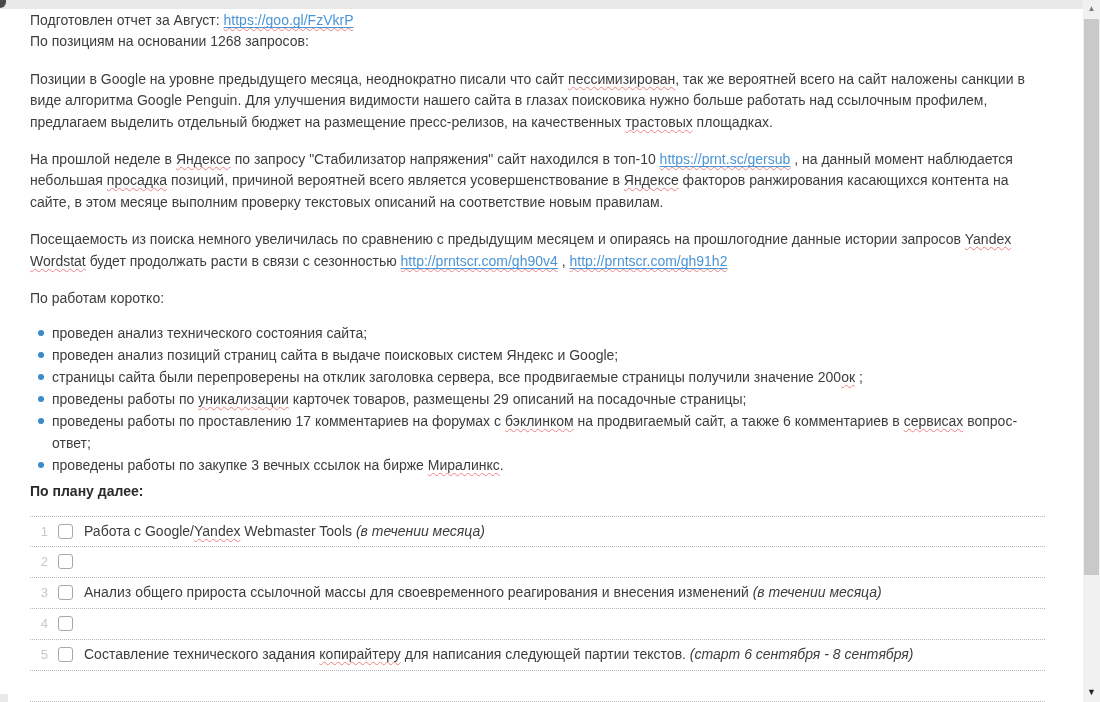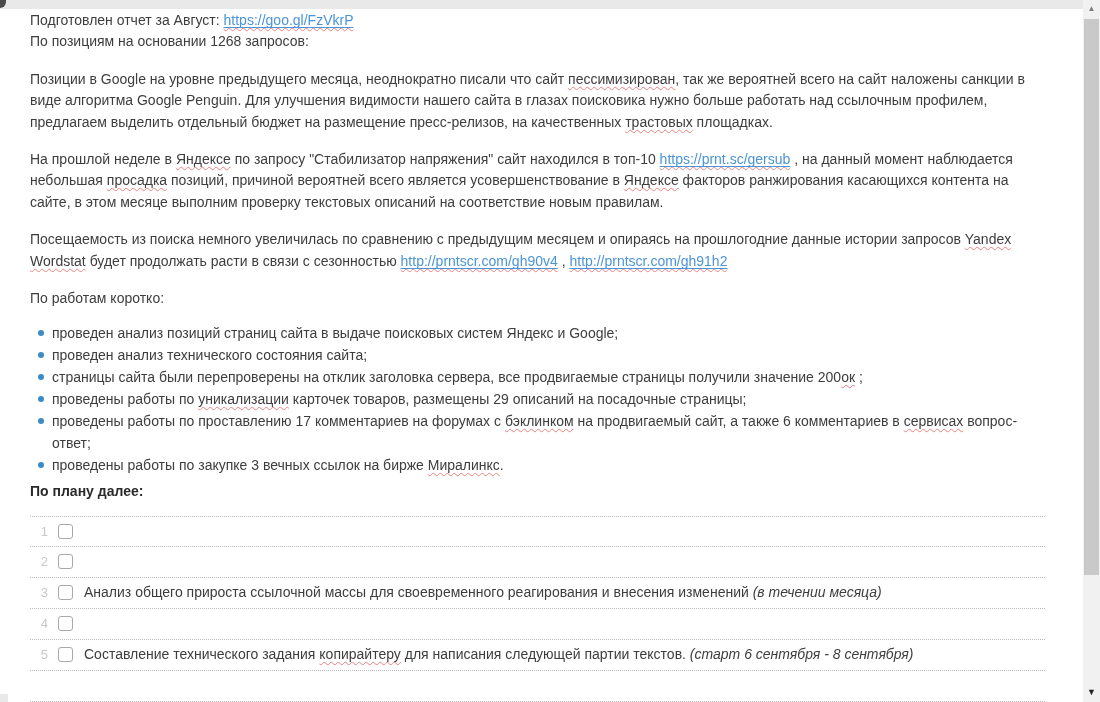--- a/index.html
+++ b/index.html
@@ -50,32 +50,33 @@
         <div><span>Подготовлен отчет за Август: </span><span class="sq"><a href="#" class="link">https://goo.gl/FzVkrP</a></span></div>
         <div><span>По позициям на основании 1268 запросов:</span></div>
       </div>
     <div id="paras">
         <p><span>Позиции в Google на уровне предыдущего месяца, неоднократно писали что сайт </span><span class="sq">пессимизирован</span><span>, так же вероятней всего на сайт наложены санкции в виде алгоритма Google Penguin. Для улучшения видимости нашего сайта в глазах поисковика нужно больше работать над ссылочным профилем, предлагаем выделить отдельный бюджет на размещение пресс-релизов, на качественных </span><span class="sq">трастовых</span><span> площадках.</span></p>
         <p><span>На прошлой неделе в </span><span class="sq">Яндексе</span><span> по запросу "Стабилизатор напряжения" сайт находился в топ-10 </span><span class="sq"><a href="#" class="link">https://prnt.sc/gersub</a></span><span> , на данный момент наблюдается небольшая </span><span class="sq">просадка</span><span> позиций, причиной вероятней всего является усовершенствование в </span><span class="sq">Яндексе</span><span> факторов ранжирования касающихся контента на сайте, в этом месяце выполним проверку текстовых описаний на соответствие новым правилам.</span></p>
         <p><span>Посещаемость из поиска немного увеличилась по сравнению с предыдущим месяцем и опираясь на прошлогодние данные истории запросов </span><span class="sq">Yandex</span><span> </span><span class="sq">Wordstat</span><span> будет продолжать расти в связи с сезонностью </span><span class="sq"><a href="#" class="link">http://prntscr.com/gh90v4</a></span><span> , </span><span class="sq"><a href="#" class="link">http://prntscr.com/gh91h2</a></span></p>
       </div>
     <p class="work-hd">По работам коротко:</p>
     <ul id="work-list">
+        <li><span>проведен анализ технического состояния сайта;</span></li>
         <li><span>проведен анализ позиций страниц сайта в выдаче поисковых систем Яндекс и Google;</span></li>
-        <li><span>проведен анализ технического состояния сайта;</span></li>
         <li><span>страницы сайта были перепроверены на отклик заголовка сервера, все продвигаемые страницы получили значение 200</span><span class="sq">ок</span><span> ;</span></li>
         <li><span>проведены работы по </span><span class="sq">уникализации</span><span> карточек товаров, размещены 29 описаний на посадочные страницы;</span></li>
         <li><span>проведены работы по проставлению 17 комментариев на форумах с </span><span class="sq">бэклинком</span><span> на продвигаемый сайт, а также 6 комментариев в </span><span class="sq">сервисах</span><span> вопрос-ответ;</span></li>
         <li><span>проведены работы по закупке 3 вечных ссылок на бирже </span><span class="sq">Миралинкс</span><span>.</span></li>
       </ul>
     <p class="plan-hd">По плану далее:</p>
     <div id="plan-list">
         <div class="plan-row">
           <span class="num">1</span>
           <span class="cb" role="checkbox" aria-checked="false"></span>
+          <span class="label"><span>Работа с Google/</span><span class="sq">Yandex</span><span> Webmaster Tools </span><span class="it">(в течении месяца)</span></span>
         </div>
         <div class="plan-row">
           <span class="num">2</span>
           <span class="cb" role="checkbox" aria-checked="false"></span>
         </div>
         <div class="plan-row">
           <span class="num">3</span>
           <span class="cb" role="checkbox" aria-checked="false"></span>
           <span class="label"><span>Анализ общего прироста ссылочной массы для своевременного реагирования и внесения изменений </span><span class="it">(в течении месяца)</span></span>
         </div>

